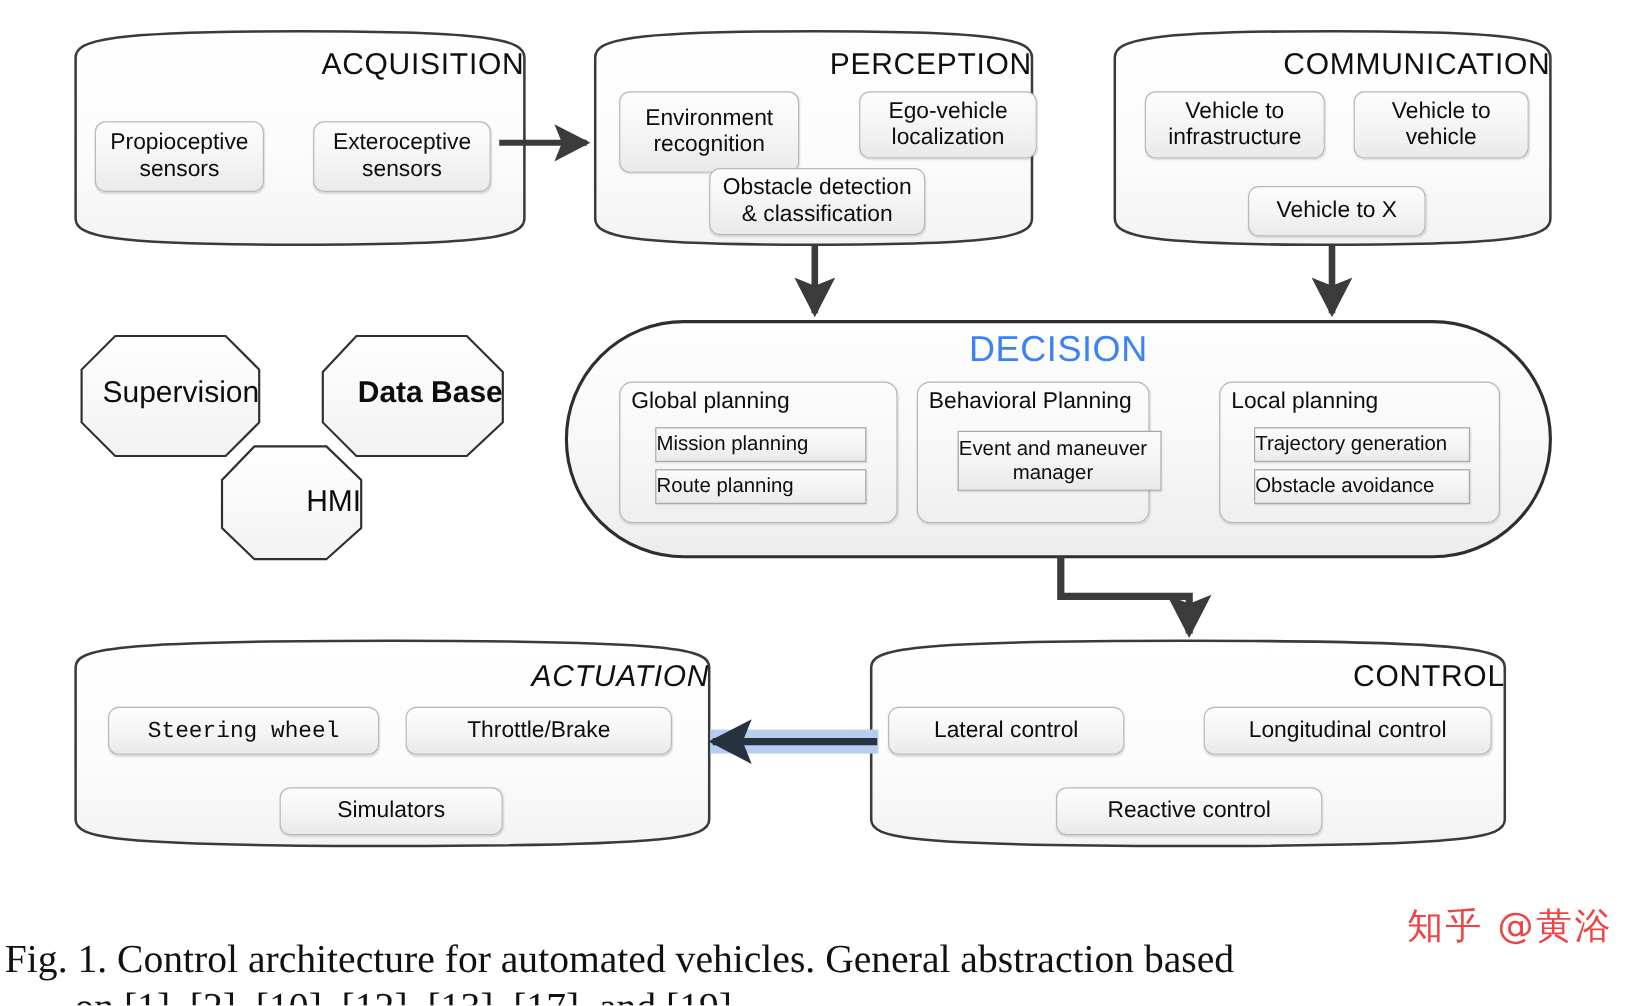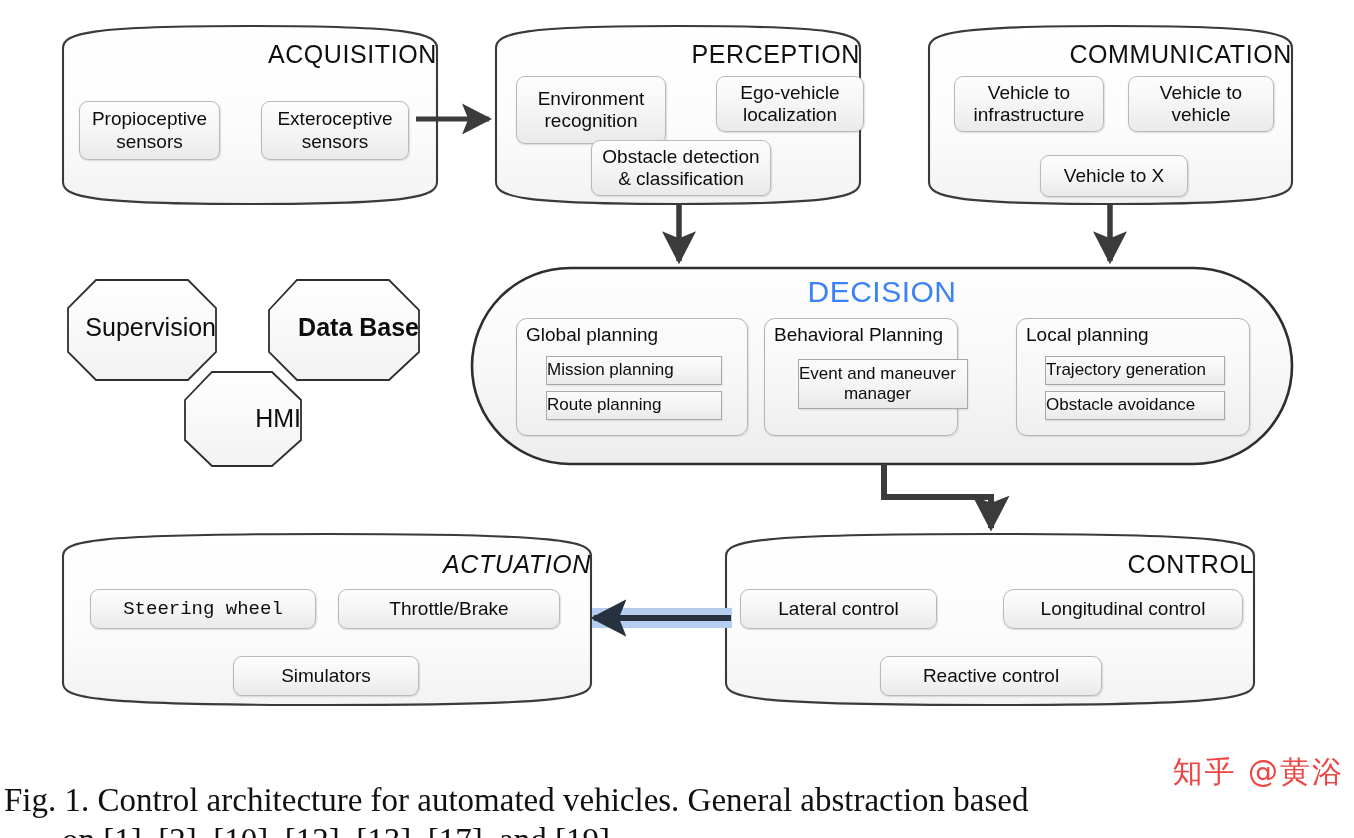--- a/index.html
+++ b/index.html
@@ -266,21 +266,21 @@
     <span>Throttle/Brake</span>
   </div>
   <div class="pill" style="left:233px; top:656px; width:186px; height:40px;">
     <span>Simulators</span>
   </div>
 
   <div class="blk-title" style="left:726px; top:550px; width:528px;">CONTROL</div>
   <div class="pill" style="left:740px; top:589px; width:197px; height:40px;">
     <span>Lateral control</span>
   </div>
-  <div class="pill" style="left:1003px; top:589px; width:240px; height:40px;border-radius:11px;">
+  <div class="pill" style="left:1003px; top:589px; width:240px; height:40px;">
     <span>Longitudinal control</span>
   </div>
   <div class="pill" style="left:880px; top:656px; width:222px; height:40px;">
     <span>Reactive control</span>
   </div>
 
   <div class="watermark">知乎 @黄浴</div>
 
   <div class="caption line1">Fig. 1.  Control architecture for automated vehicles. General abstraction based</div>
   <div class="caption line2">on [1], [2], [10], [12], [13], [17], and [19].</div>

